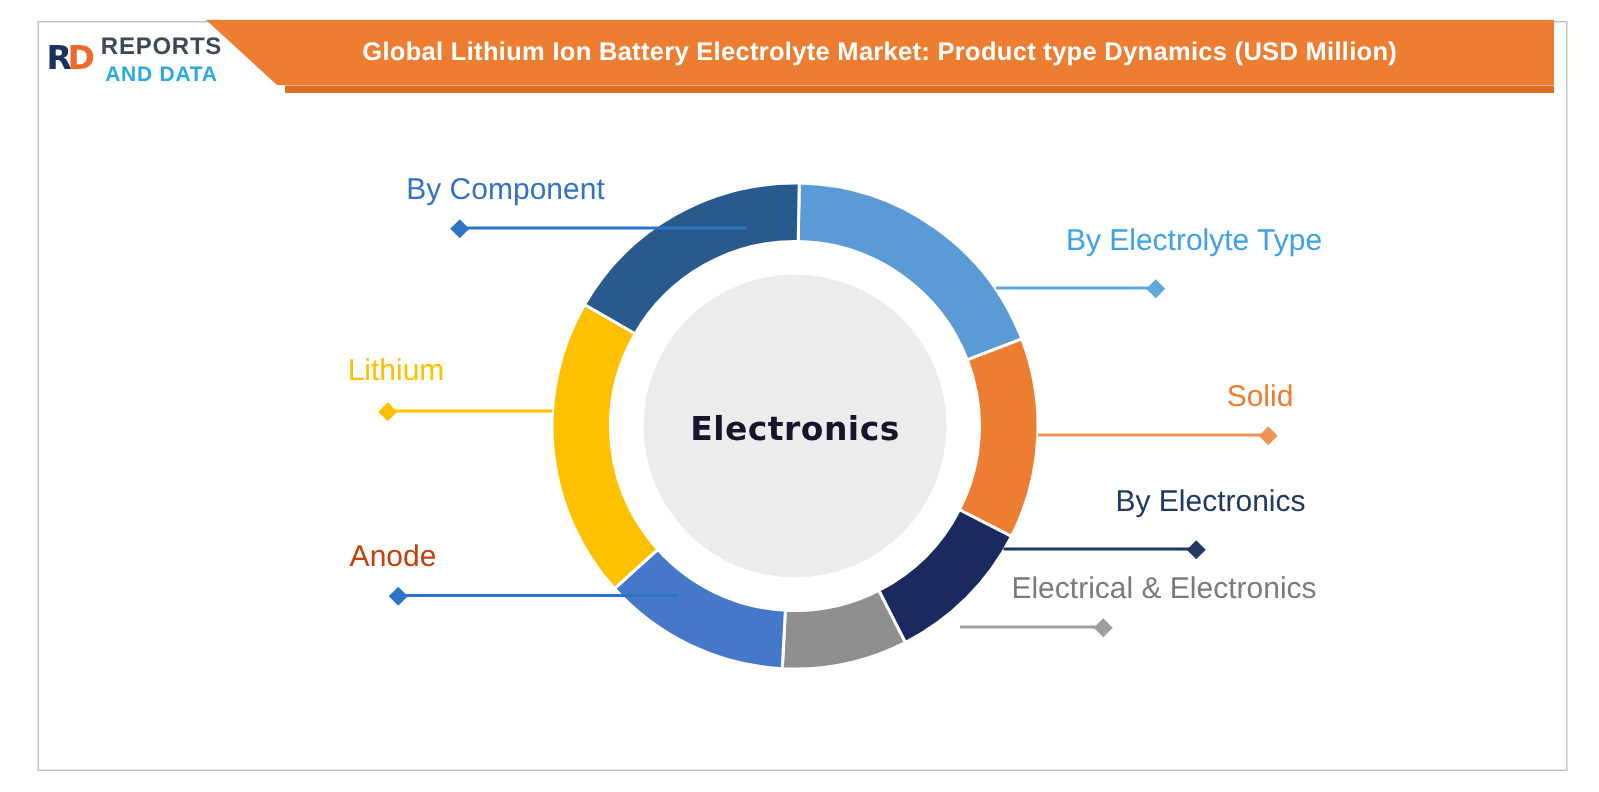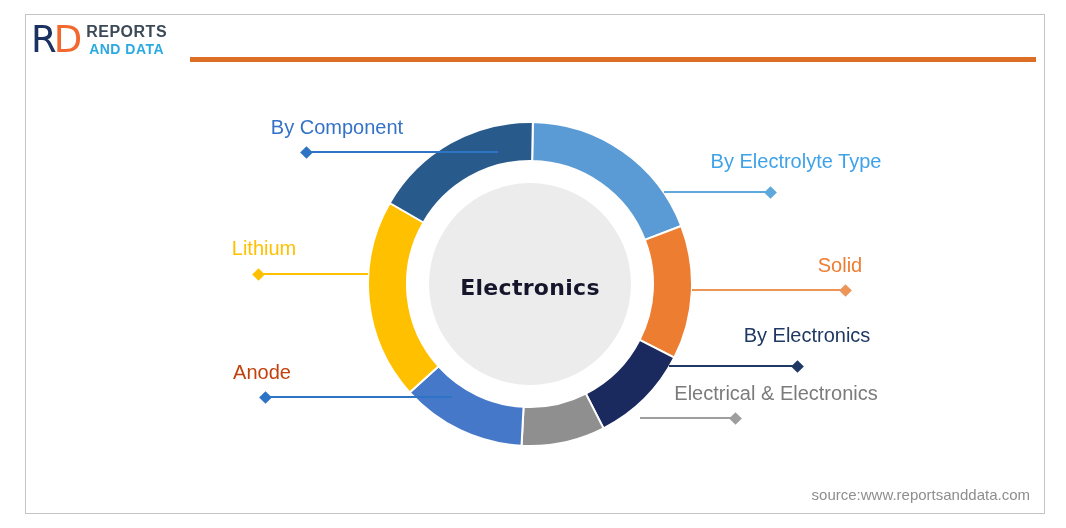--- a/index.html
+++ b/index.html
@@ -16,21 +16,21 @@
     position:absolute;left:137px;top:13px;width:899px;height:44px;
     clip-path:polygon(0 0,100% 0,100% 100%,48px 100%);
     display:flex;align-items:center;justify-content:center;
   }
   #banner-shadow{position:absolute;left:190px;top:57px;width:846px;height:5px;}
   #banner-title{
     color:#ffffff;font-size:17px;font-weight:bold;letter-spacing:.2px;white-space:nowrap;
   }
   
   #logo{position:absolute;left:31px;top:22px;display:flex;align-items:center;}
-  #logo-mark{font-family:"DejaVu Sans",sans-serif;font-weight:400;font-size:37px;line-height:36px;letter-spacing:-3px;}
+  #logo-mark{font-family:"DejaVu Sans",sans-serif;font-weight:700;font-size:22px;line-height:36px;letter-spacing:-3px;}
   #logo-mark .r{color:#1b3160;}
   #logo-mark .d{color:#f2692f;}
   #logo-text{margin-left:7px;line-height:1;}
   #logo-line1{font-size:16px;font-weight:bold;color:#3c4a57;letter-spacing:.5px;}
   #logo-line2{font-size:14px;font-weight:bold;color:#2baae1;letter-spacing:.5px;margin-top:2px;text-align:center;}
   
   #chart-svg{position:absolute;left:0;top:0;}
   #center-label{
     position:absolute;transform:translate(-50%,-50%);
     font-family:"DejaVu Sans",sans-serif;font-size:22px;font-weight:600;color:#15152b;
@@ -55,20 +55,23 @@
   <div id="frame"></div>
 
   <div id="logo">
     <div id="logo-mark"><span class="r" style="color: rgb(27, 49, 96);">R</span><span class="d" style="color: rgb(242, 105, 47);">D</span></div>
     <div id="logo-text">
       <div id="logo-line1">REPORTS</div>
       <div id="logo-line2" style="color: rgb(43, 170, 225);">AND DATA</div>
     </div>
   </div>
 
+  <div id="banner" style="background: rgb(237, 125, 49);">
+    <span id="banner-title" style="color: rgb(255, 255, 255);">Global Lithium Ion Battery Electrolyte Market: Product type Dynamics (USD Million)</span>
+  </div>
   <div id="banner-shadow" style="background: rgb(220, 110, 38);"></div>
 
   <svg id="chart-svg" width="1066" height="528">
       <path d="M532.82728984284,122.02467338466462 A162,162 0 0 1 681.2400290925467,225.94439217366136 L644.8303924591559,239.92074220592804 A123,123 0 0 0 532.1466459917858,161.01873349576385 Z" fill="#5b9bd5" stroke="#ffffff" stroke-width="2" stroke-linejoin="round"></path>
       <path d="M681.2400290925467,225.94439217366136 A162,162 0 0 1 674.3430569185156,357.5464609578066 L639.5938024751692,339.8408314679642 A123,123 0 0 0 644.8303924591559,239.92074220592804 Z" fill="#ed7d31" stroke="#ffffff" stroke-width="2" stroke-linejoin="round"></path>
       <path d="M674.3430569185156,357.5464609578066 A162,162 0 0 1 603.5464609578066,428.3430569185156 L585.8408314679642,393.59380247516924 A123,123 0 0 0 639.5938024751692,339.8408314679642 Z" fill="#1a2a5e" stroke="#ffffff" stroke-width="2" stroke-linejoin="round"></path>
       <path d="M603.5464609578066,428.3430569185156 A162,162 0 0 1 521.5215750886431,445.77798463024095 L523.562677382118,406.8314327748126 A123,123 0 0 0 585.8408314679642,393.59380247516924 Z" fill="#8f8f8f" stroke="#ffffff" stroke-width="2" stroke-linejoin="round"></path>
       <path d="M521.5215750886431,445.77798463024095 A162,162 0 0 1 409.61053827266215,392.3991582301351 L438.59318646628054,366.3030645821396 A123,123 0 0 0 523.562677382118,406.8314327748126 Z" fill="#4678c9" stroke="#ffffff" stroke-width="2" stroke-linejoin="round"></path>
       <path d="M409.61053827266215,392.3991582301351 A162,162 0 0 1 389.70388458692094,203 L423.47887533451404,222.5 A123,123 0 0 0 438.59318646628054,366.3030645821396 Z" fill="#ffc000" stroke="#ffffff" stroke-width="2" stroke-linejoin="round"></path>
       <path d="M389.70388458692094,203 A162,162 0 0 1 532.8272898428398,122.02467338466462 L532.1466459917858,161.01873349576385 A123,123 0 0 0 423.47887533451404,222.5 Z" fill="#285a8b" stroke="#ffffff" stroke-width="2" stroke-linejoin="round"></path>
@@ -94,15 +97,14 @@
       <div class="diamond" style="left: 792.5px; top: 361.5px; background: rgb(31, 56, 100);"></div>
       <div class="callout-label" style="left: 807px; top: 335px; color: rgb(31, 56, 100);">By Electronics</div>
       <div class="leader-line" style="left: 640px; width: 95px; top: 417.25px; background: rgb(158, 158, 158);"></div>
       <div class="diamond" style="left: 730.5px; top: 413.5px; background: rgb(158, 158, 158);"></div>
       <div class="callout-label" style="left: 776px; top: 393px; color: rgb(123, 123, 123);">Electrical &amp; Electronics</div>
       <div class="leader-line" style="left: 265px; width: 187px; top: 396.25px; background: rgb(46, 116, 198);"></div>
       <div class="diamond" style="left: 260.5px; top: 392.5px; background: rgb(46, 116, 198);"></div>
       <div class="callout-label" style="left: 262px; top: 372px; color: #c2410c;">Anode</div>
     </div>
 
-  <div id="source-note">source:www.reportsanddata.com</div>
 
 </div>
 
 </body></html>

